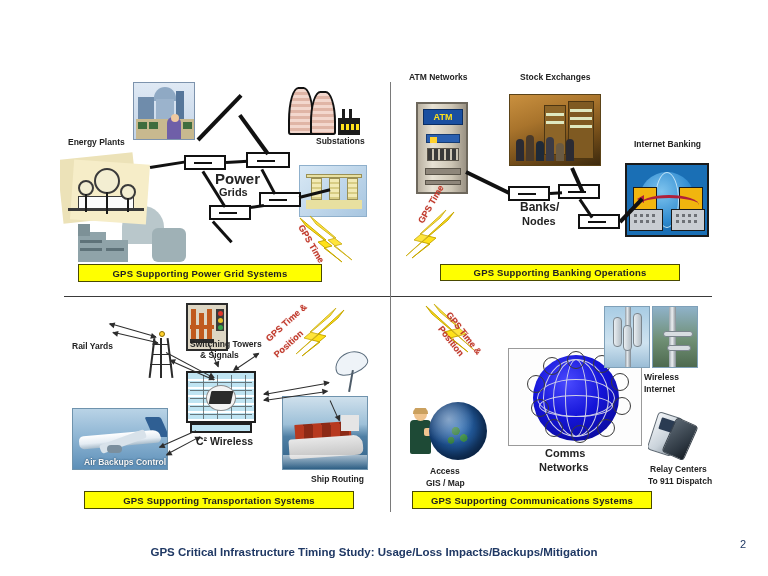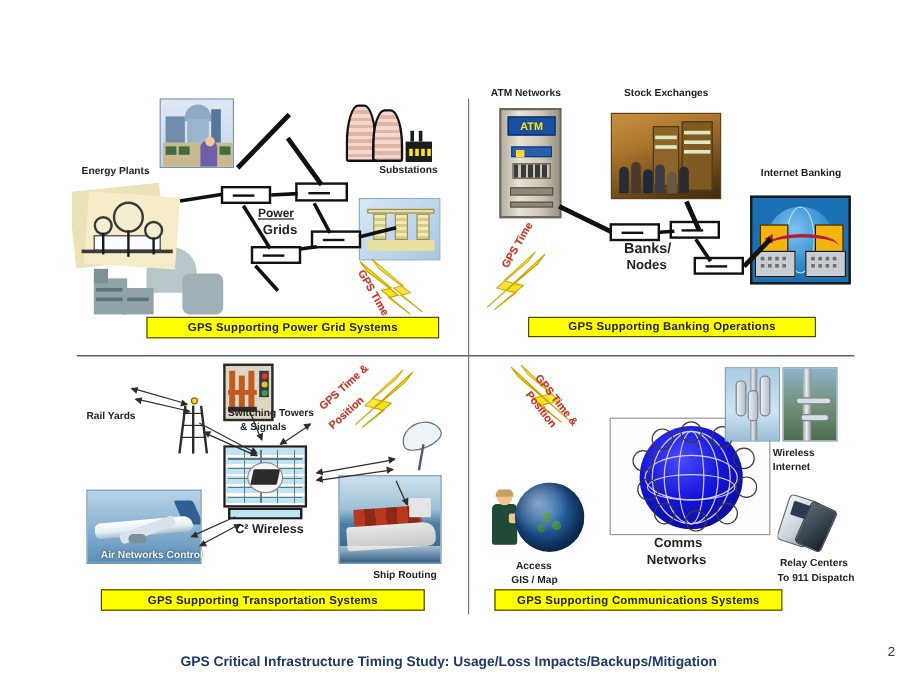--- a/index.html
+++ b/index.html
@@ -235,21 +235,21 @@
     background:#ece2b8; transform: rotate(-6deg); }
   #img-energy .bg2 { position:absolute; left:12px; top:14px; width:76px; height:60px;
     background:#f6edc8; transform: rotate(4deg); }
   #img-energy .ground { position:absolute; left:8px; top:60px; width:76px; height:3px; background:#3a3a3a; }
   #img-energy .build { position:absolute; left:18px; top:48px; width:56px; height:13px;
     background:#fcfcfc; border:1px solid #3a3a3a; }
   #img-energy .dish { position:absolute; border:2px solid #3a3a3a; border-radius:50%; background:#f3eed2; }
   #img-energy .mast { position:absolute; width:2px; background:#1a1a1a; }
 
   
-  #img-atm { left: 416px; top: 90px; width: 52px; height: 92px;
+  #img-atm { left: 416px; top: 102px; width: 52px; height: 92px;
     background: linear-gradient(90deg,#b8b0a0,#e8e2d4 30%,#cdc5b4 70%,#9a9284);
     border:2px solid #6d675c; }
   #img-atm .screen { position:absolute; left:5px; top:5px; width:40px; height:16px;
     background:#1a4fa0; border:1px solid #0a2d63; display:flex; align-items:center; justify-content:center;
     color:#ffe11a; font-size:9px; font-weight:bold; }
   #img-atm .slot { position:absolute; left:8px; top:30px; width:34px; height:9px;
     background:#2a5fb0; border:1px solid #173c73; }
   #img-atm .slot .chip { position:absolute; left:3px; top:1.5px; width:7px; height:6px; background:#ffd22e; }
   #img-atm .keys { position:absolute; left:9px; top:44px; width:32px; height:13px;
     background: repeating-linear-gradient(90deg,#3a3a3a 0 4px,#cdc5b4 4px 6px); border:1px solid #5a5449; }
@@ -481,30 +481,30 @@
   <div class="link thin-link" style="left:150px; top:166px; width:36px; transform:rotate(-9deg);"></div>
   <div class="link thin-link" style="left:226px; top:161px; width:22px; transform:rotate(-3deg);"></div>
   <div class="link thin-link" style="left:262px; top:168px; width:28px; transform:rotate(62deg);"></div>
   <div class="link thin-link" style="left:203px; top:170px; width:42px; transform:rotate(58deg);"></div>
   <div class="link thin-link" style="left:250px; top:206px; width:14px; transform:rotate(-8deg);"></div>
   <div class="link thin-link" style="left:299px; top:196px; width:32px; transform:rotate(-14deg);"></div>
   <div class="link thin-link" style="left:213px; top:220px; width:28px; transform:rotate(48deg);"></div>
 
   <div class="cap" style="left:68px; top:137px;">Energy Plants</div>
   <div class="cap" style="left:316px; top:136px;">Substations</div>
-  <div class="cap ctr" style="left:215px; top:173px; font-size:10px;text-decoration:underline;">Power</div>
+  <div class="cap ctr" style="left:215px; top:173px; font-size:15px;">Power</div>
   <div class="cap ctr" style="left:219px; top:187px; font-size:11px;">Grids</div>
 
   <svg class="bolt" style="left:296px; top:214px;" width="64" height="58" viewBox="0 0 64 58">
     <polygon points="4,4 30,26 22,28 46,48 28,34 36,32 10,12" fill="#ffe11a" stroke="#c8a800" stroke-width="1"></polygon>
     <polygon points="14,2 40,24 32,26 56,46 38,32 46,30 20,10" fill="#ffe11a" stroke="#c8a800" stroke-width="1" opacity="0.85"></polygon>
   </svg>
   <div class="gps-lbl" style="left:305px; top:223px; transform: rotate(60deg); transform-origin: 0 0;">GPS Time</div>
 
-  <div class="banner" style="left:78px; top:264px; width:244px; height:18px;margin-left:44px;">GPS Supporting Power Grid Systems</div>
+  <div class="banner" style="left:78px; top:264px; width:244px; height:18px;">GPS Supporting Power Grid Systems</div>
 
   <div class="tile" id="img-atm">
     <div class="screen">ATM</div>
     <div class="slot">
         <div class="chip"></div>
       </div>
     <div class="keys"></div>
     <div class="tray"></div>
     <div class="tray2"></div>
   </div>
@@ -638,21 +638,21 @@
   <div class="arrow rev" style="left:200px; top:436px; width:38px; transform:rotate(152deg);"></div>
   <div class="arrow rev" style="left:264px; top:394px; width:66px; transform:rotate(-10deg);"></div>
   <div class="arrow rev" style="left:264px; top:400px; width:64px; transform:rotate(-8deg);"></div>
   <div class="arrow" style="left:330px; top:400px; width:22px; transform:rotate(66deg);"></div>
   <div class="arrow rev" style="left:234px; top:370px; width:30px; transform:rotate(-34deg);"></div>
 
   <div class="cap" style="left:72px; top:341px;">Rail Yards</div>
   <div class="cap" style="left:190px; top:339px;">Switching Towers</div>
   <div class="cap" style="left:200px; top:350px;">&amp; Signals</div>
   <div class="cap ctr" style="left:196px; top:436px; font-size:10.5px;">C² Wireless</div>
-  <div class="cap" style="left:84px; top:457px; color:#f6f6f6; text-shadow:0 0 2px #1c3a52;">Air Networks Control</div>
+  <div class="cap" style="left:84px; top:457px; color:#f6f6f6; text-shadow:0 0 2px #1c3a52;">Air Backups Control</div>
   <div class="cap" style="left:311px; top:474px;">Ship Routing</div>
 
   <svg class="bolt" style="left:288px; top:308px;" width="62" height="60" viewBox="0 0 62 60">
     <polygon points="56,2 30,26 38,28 14,48 32,34 24,32 50,10" fill="#ffe11a" stroke="#c8a800" stroke-width="1"></polygon>
     <polygon points="48,0 22,24 30,26 8,46 24,32 16,30 42,8" fill="#ffe11a" stroke="#c8a800" stroke-width="1" opacity="0.85"></polygon>
   </svg>
   <div class="gps-lbl" style="left:264px; top:336px; transform: rotate(-42deg); transform-origin: 0 0;">GPS Time &amp;</div>
   <div class="gps-lbl" style="left:272px; top:352px; transform: rotate(-42deg); transform-origin: 0 0;">Position</div>
 
   <div class="banner" style="left:84px; top:491px; width:270px; height:18px;">GPS Supporting Transportation  Systems</div>

